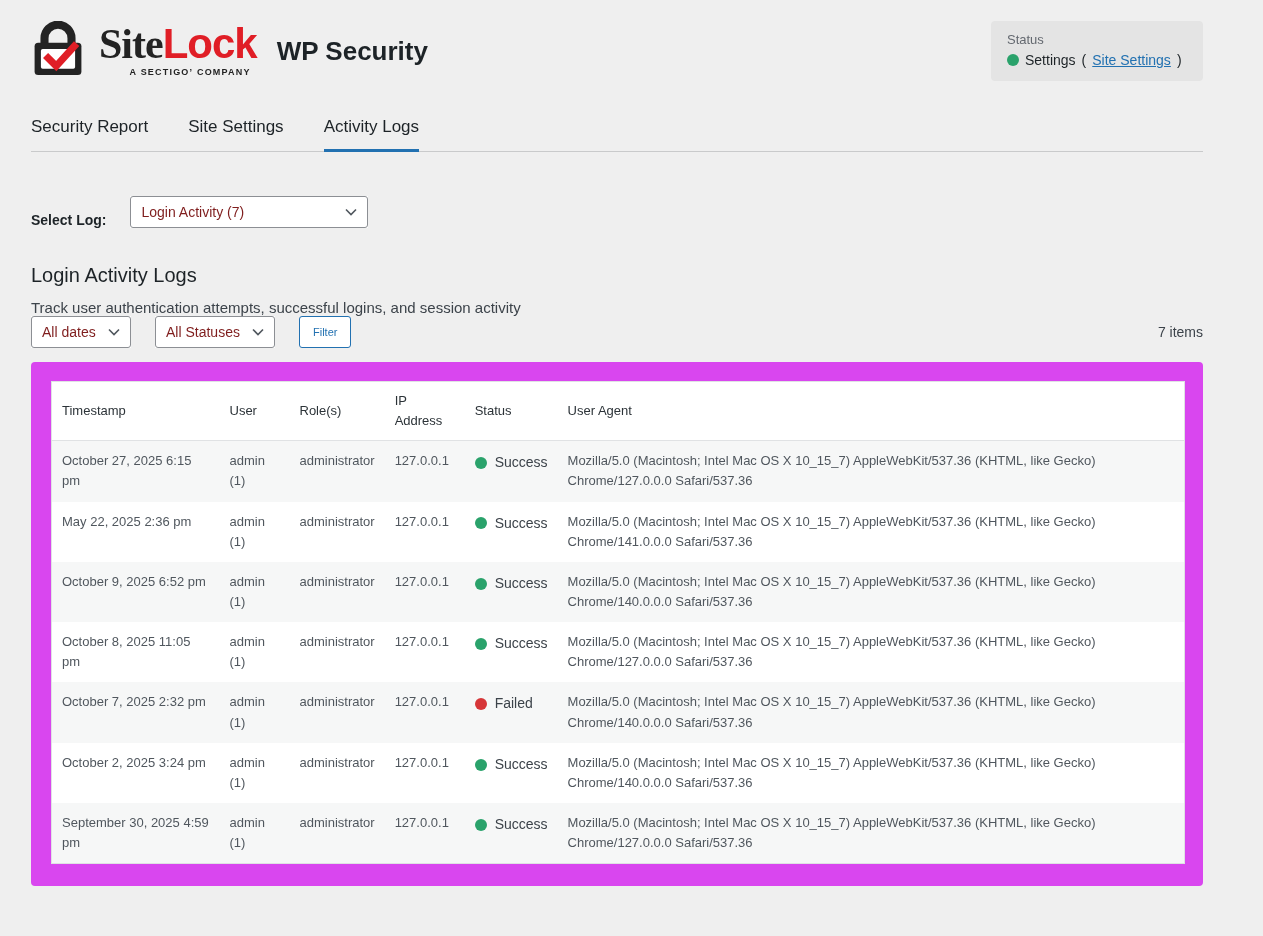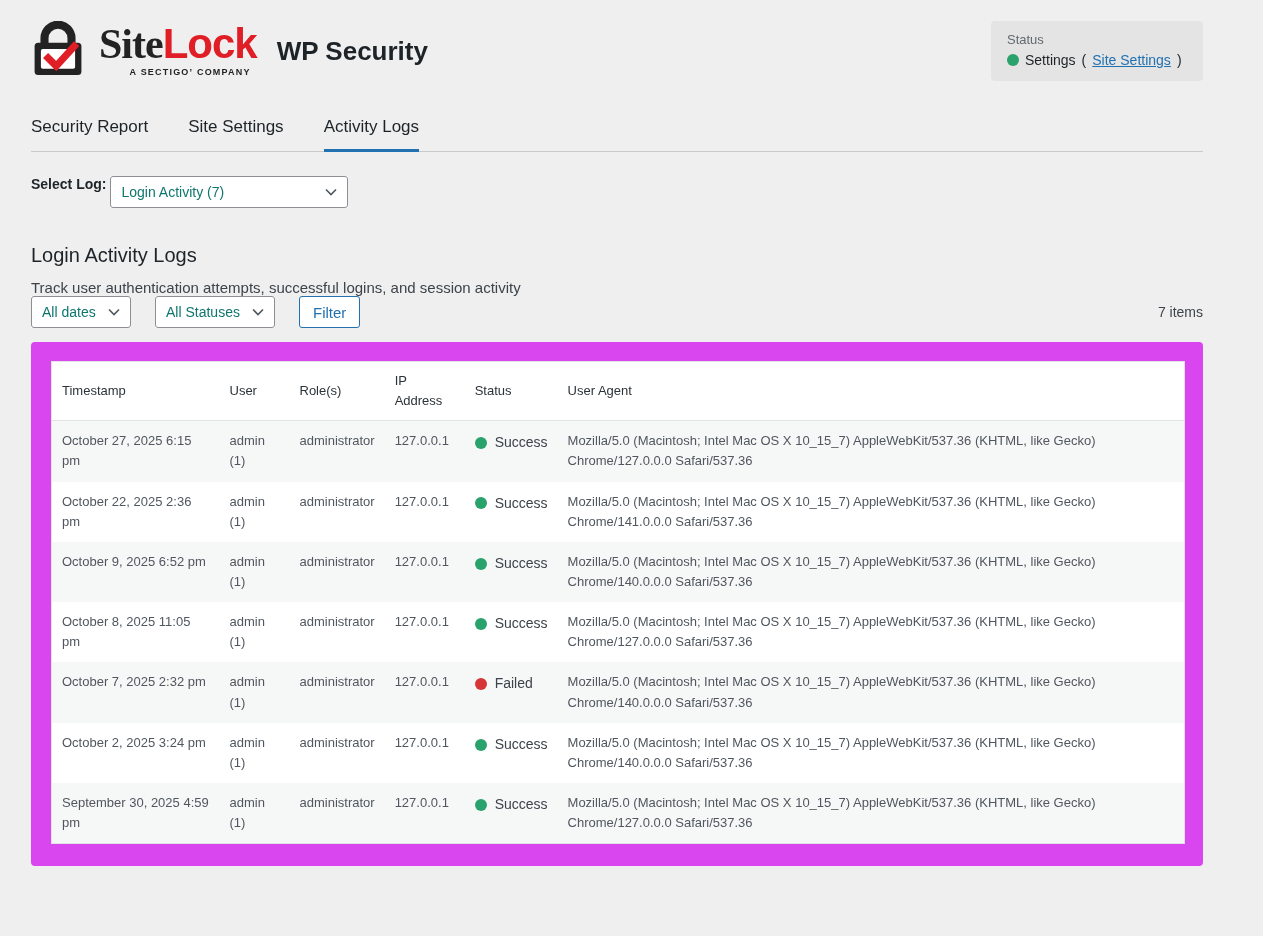--- a/index.html
+++ b/index.html
@@ -40,42 +40,42 @@
 
   
   .tabs { display: flex; gap: 40px; margin-top: 30px; border-bottom: 1px solid #c9cacb; }
   .tab {
     font-size: 17px; color: #1d2327; padding: 6px 0 12px 0; cursor: pointer;
     border-bottom: 3px solid transparent; margin-bottom: -1px;
   }
   .tab.active { border-bottom-color: #2271b1; }
 
   
-  .select-log-row { display: flex; align-items: flex-start; gap: 4px; margin-top: 24px; }
+  .select-log-row { display: flex; align-items: flex-end; gap: 24px; margin-top: 44px; }
   .select-log-row label { font-size: 14px; font-weight: 700; }
   .select-wrap { position: relative; display: inline-block; background: #fff; }
   .select-wrap select {
     appearance: none; -webkit-appearance: none;
     font-family: "Liberation Sans", sans-serif;
-    font-size: 14px; color: #0f766e; background: #fff;
+    font-size: 14px; color: #7f1d1d; background: #fff;
     border: 1px solid #8c8f94; border-radius: 3px;
     padding: 5px 34px 5px 10px; height: 32px;
   }
   .select-wrap .chev { position: absolute; right: 9px; top: 50%; margin-top: -8px; pointer-events: none; }
   .log-select-wrap select { width: 238px; }
 
   
   .section-title { font-size: 20px; font-weight: 500; margin-top: 36px; color: #1d2327; }
   .section-subtitle { font-size: 15px; color: #3c434a; margin-top: 12px; }
 
   
   .filter-row { display: flex; align-items: center; gap: 24px; }
   .filter-btn {
     font-family: "Liberation Sans", sans-serif;
-    font-size: 15px; color: #2271b1; background: #fff;
+    font-size: 11px; color: #2271b1; background: #fff;
     border: 1px solid #2271b1; border-radius: 3px;
     padding: 6px 13px; height: 32px; cursor: pointer;
   }
   .items-count { margin-left: auto; font-size: 14px; color: #3c434a; padding-right: 0px; }
 
   
   .card { background: #d946ef; border-radius: 4px; margin-top: 14px; padding: 19px 18px 22px 20px; }
   table.log-table { width: 100%; border-collapse: collapse; border: 1px solid #e0e2e4; }
   .log-table th {
     font-size: 13px; font-weight: 400; color: #2c3338; text-align: left;
@@ -191,21 +191,21 @@
     <td>127.0.0.1</td>
     <td>
       <span class="status-flex">
         <span class="dot green"></span>
         <span>Success</span>
       </span>
     </td>
     <td>Mozilla/5.0 (Macintosh; Intel Mac OS X 10_15_7) AppleWebKit/537.36 (KHTML, like Gecko) Chrome/127.0.0.0 Safari/537.36</td>
   </tr>
           <tr>
-    <td>October 22, 2025 2:36 pm</td>
+    <td>May 22, 2025 2:36 pm</td>
     <td>admin (1)</td>
     <td>administrator</td>
     <td>127.0.0.1</td>
     <td>
       <span class="status-flex">
         <span class="dot green"></span>
         <span>Success</span>
       </span>
     </td>
     <td>Mozilla/5.0 (Macintosh; Intel Mac OS X 10_15_7) AppleWebKit/537.36 (KHTML, like Gecko) Chrome/141.0.0.0 Safari/537.36</td>

